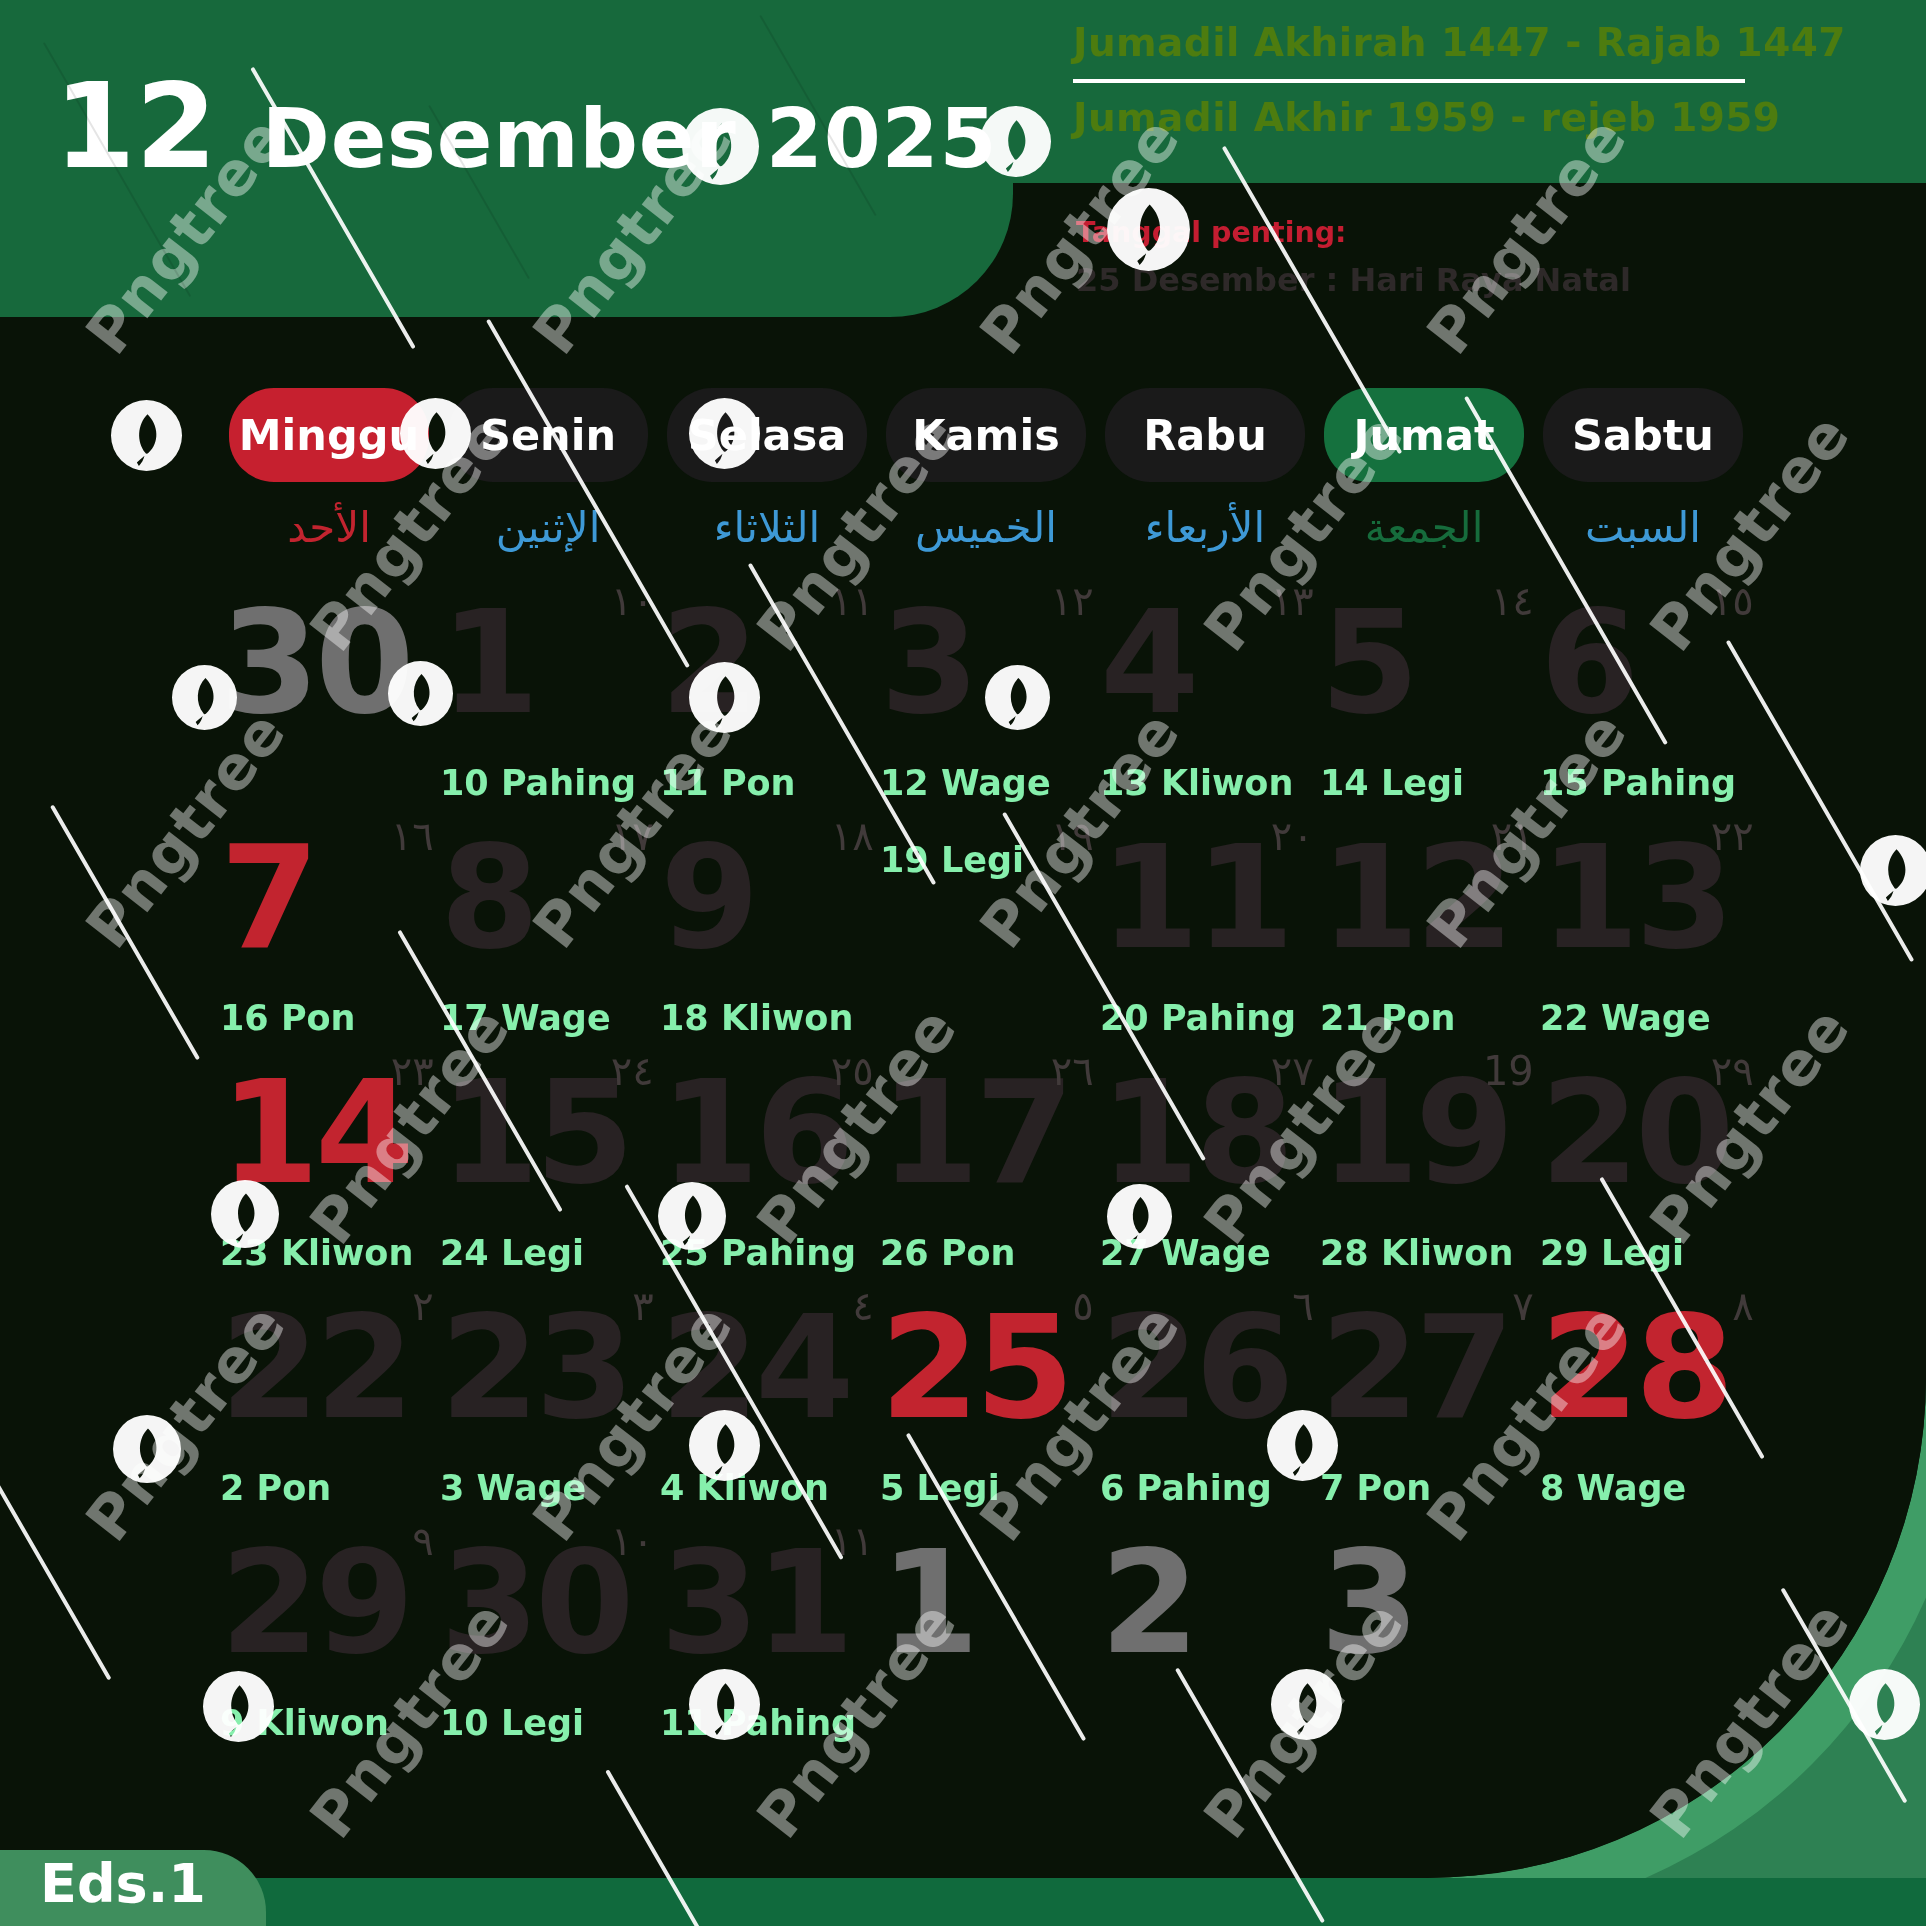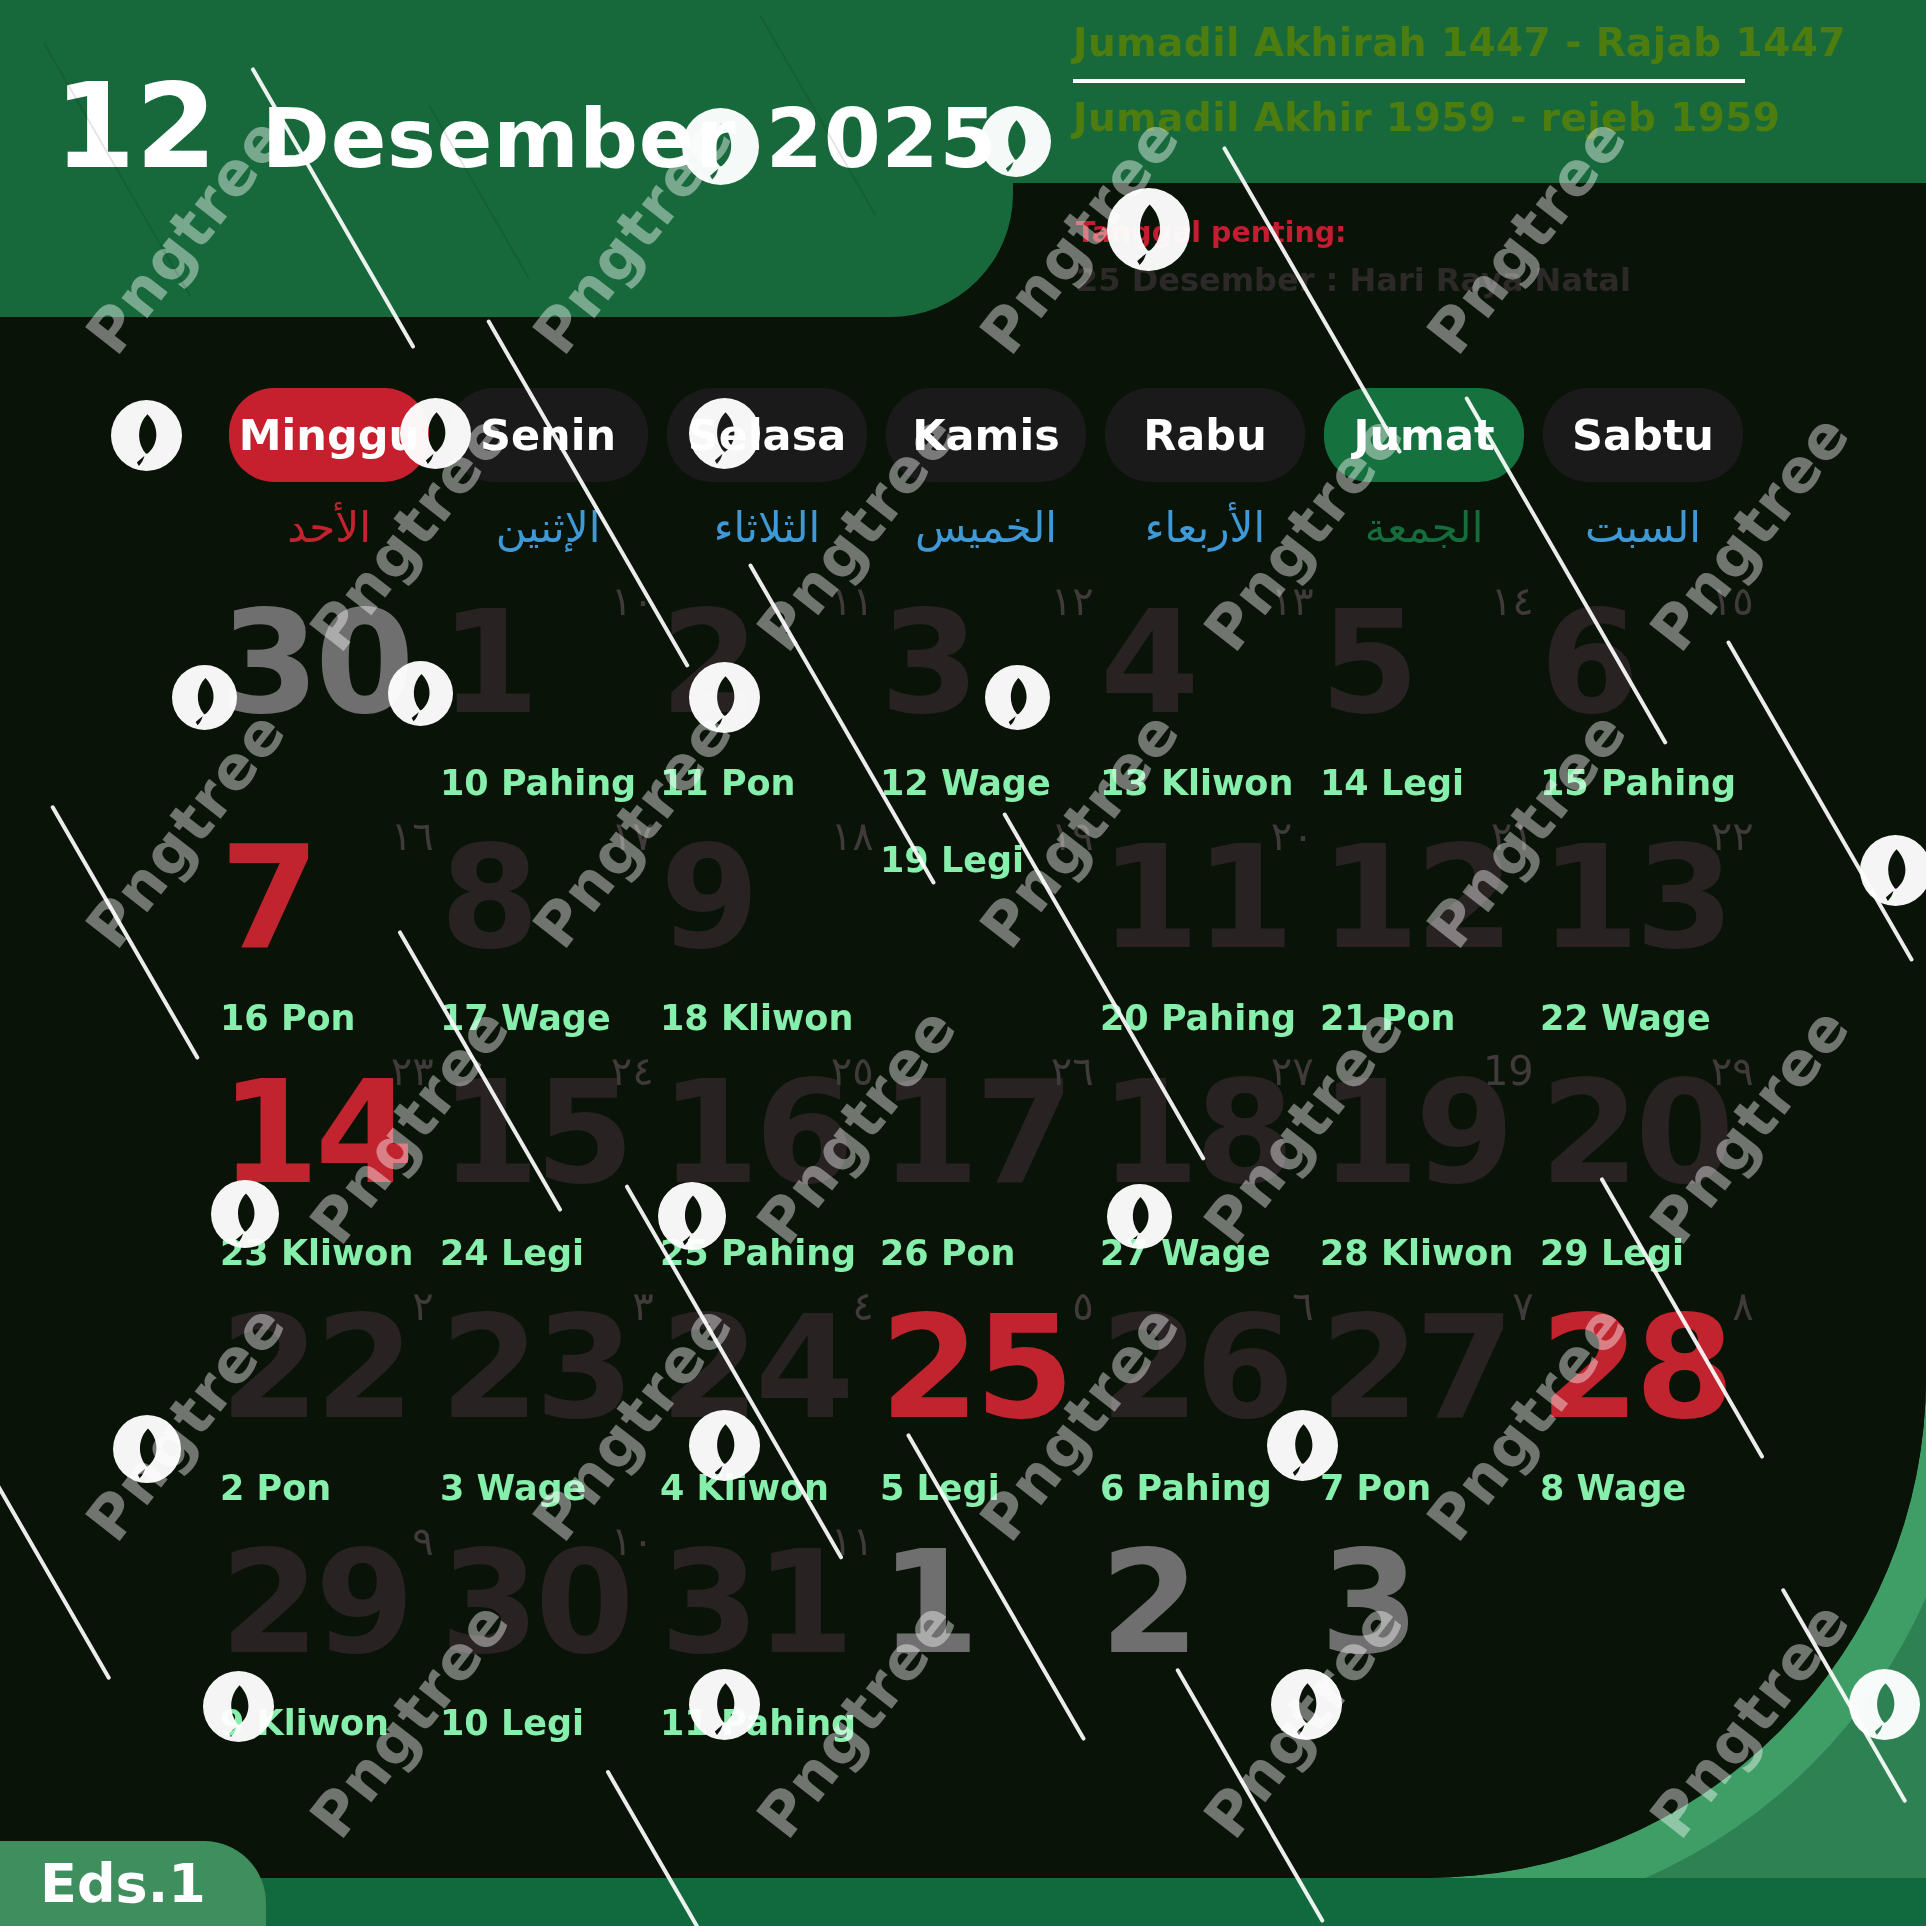--- a/index.html
+++ b/index.html
@@ -5,21 +5,21 @@
   html,body{margin:0;padding:0;background:#222;}
   .stage{position:relative;width:1926px;height:1926px;overflow:hidden;
          background:#091307;font-family:"DejaVu Sans",sans-serif;}
   
   .corner-svg{position:absolute;right:0;bottom:48px;width:539px;height:539px;z-index:1;}
   
   .dark-panel{position:absolute;left:0;top:0;right:0;bottom:48px;background:#091307;
               border-bottom-right-radius:501px;z-index:2;}
   
   .footer-strip{position:absolute;left:0;right:0;bottom:0;height:48px;background:#106a3d;z-index:3;}
-  .eds-tab{position:absolute;left:0;bottom:0;width:266px;height:85px;background:#3f8e5d;
+  .eds-tab{position:absolute;left:0;bottom:0;width:266px;height:76px;background:#3f8e5d;
            border-top-right-radius:62px;z-index:4;}
   .eds-tab span{position:absolute;left:40px;bottom:10.8px;font-size:54px;font-weight:800;color:#ffffff;}
   
   .header-left{position:absolute;left:0;top:0;width:1013px;height:317px;background:#17693c;
                border-bottom-right-radius:123px;z-index:4;}
   .header-top{position:absolute;left:925px;top:0;right:0;height:183px;background:#17693c;z-index:4;}
   .title-row{position:absolute;left:54px;top:68px;display:flex;align-items:baseline;gap:45px;z-index:5;}
   .month-num{font-size:117px;font-weight:800;color:#fff;line-height:1;}
   .month-name{font-size:82px;font-weight:800;color:#fff;line-height:1;letter-spacing:0.8px;}
   .hijri-block{position:absolute;left:1073px;top:20px;z-index:5;color:#4d7c0f;}

